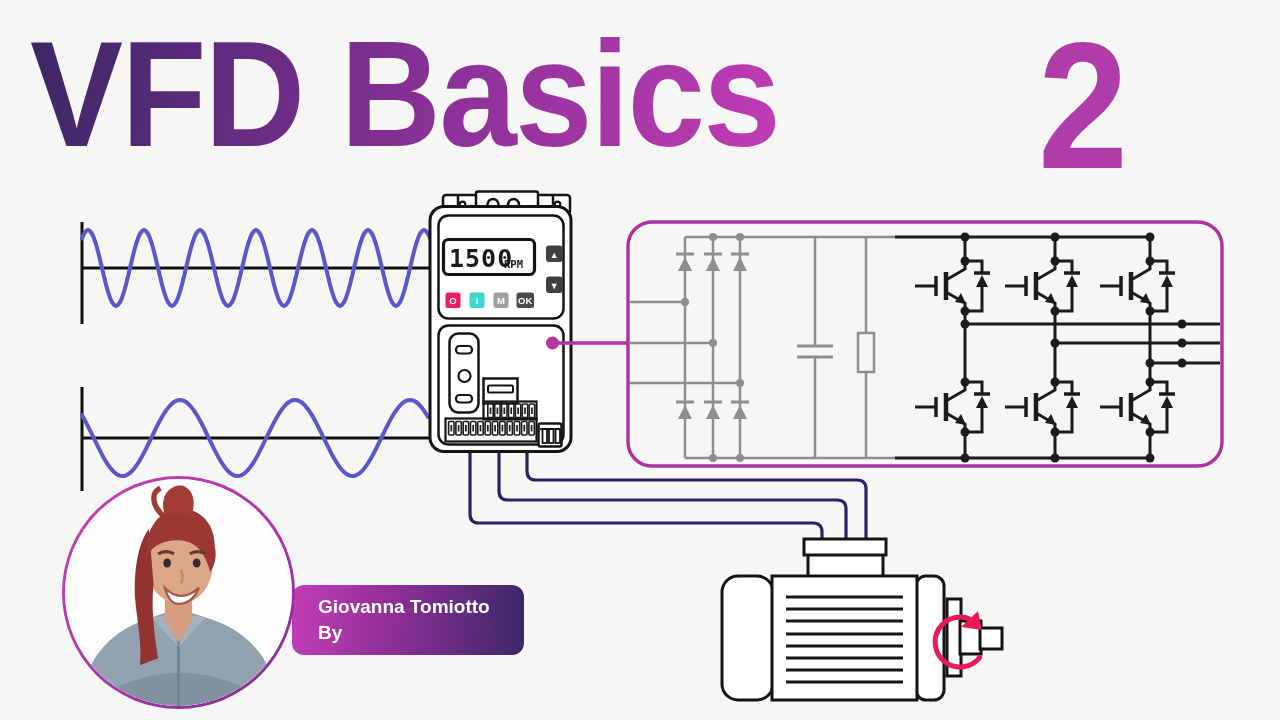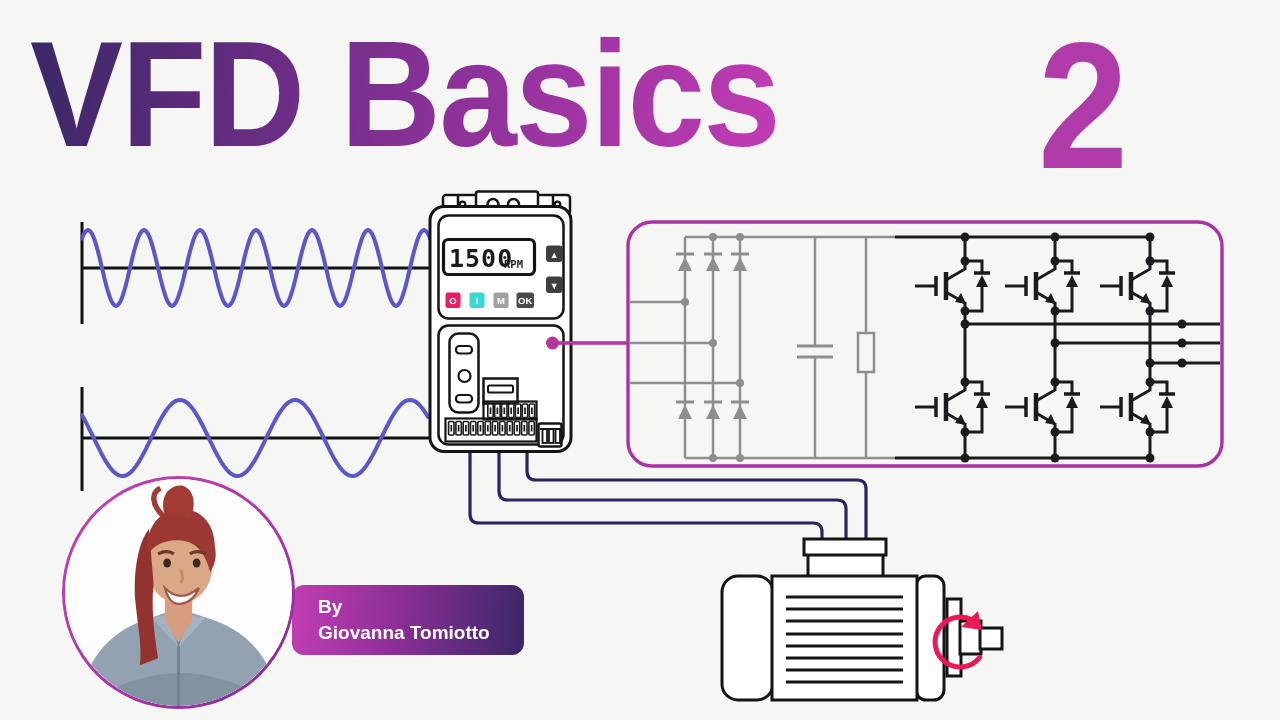--- a/index.html
+++ b/index.html
@@ -289,22 +289,22 @@
       <rect x="960" y="621" width="21" height="33"></rect>
       <rect x="980" y="628" width="22" height="21"></rect>
       <g>
         <path d="M 979.7,657.5 A 25,25 0 1 1 972,620" fill="none" stroke="#eb1a56" stroke-width="5" stroke-linecap="round"></path>
         <polygon points="961,627 978,611 982,630" fill="#eb1a56" stroke="none"></polygon>
       </g>
     </g>
   </svg>
 
   <div class="badge">
+    <div>Giovanna Tomiotto</div>
     <div>By</div>
-    <div>Giovanna Tomiotto</div>
   </div>
 
   <div class="photo-ring">
     <div class="photo-inner">
       <svg width="227" height="227" viewBox="0 0 100 100">
         <defs>
             <clipPath id="pclip">
               <circle cx="50" cy="50" r="50"></circle>
             </clipPath>
           </defs>

